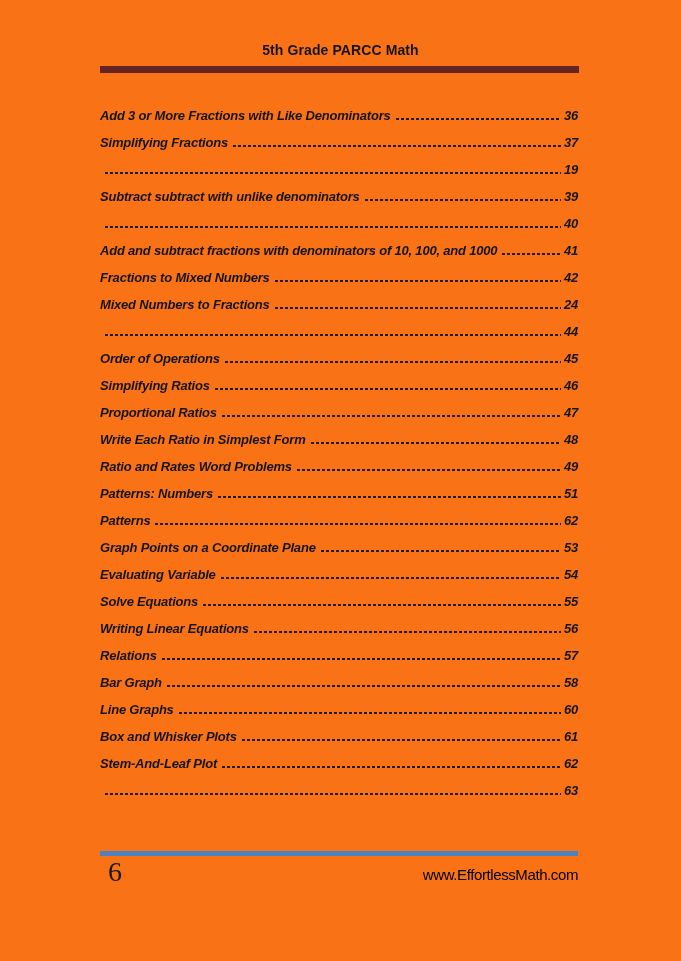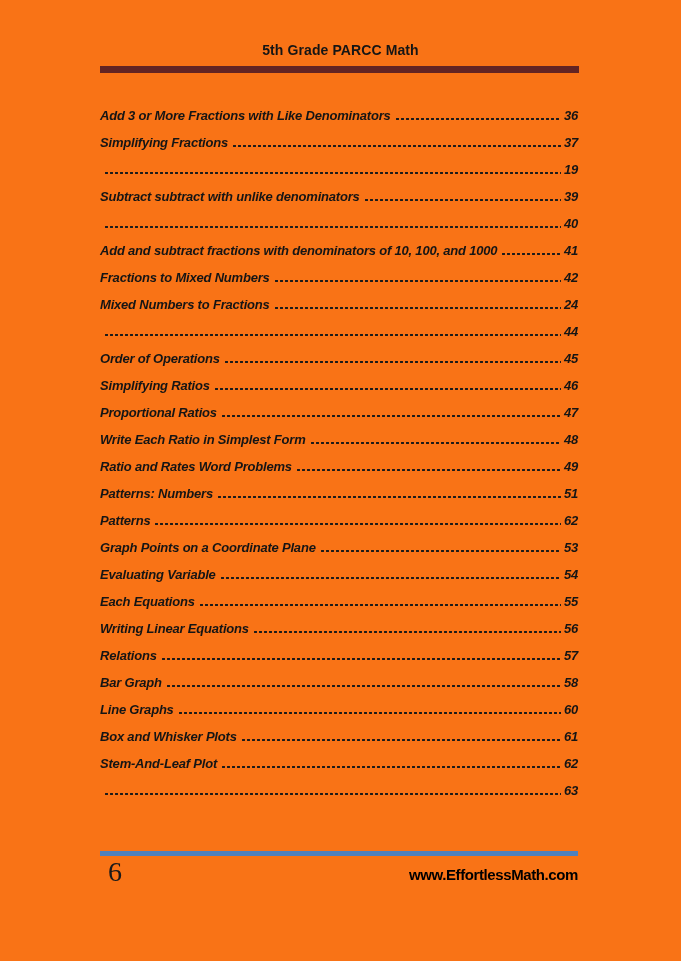--- a/index.html
+++ b/index.html
@@ -58,21 +58,21 @@
     background: #4f81bd;
   }
   .footer-page-num {
     position: absolute; top: 856px; left: 108px;
     font-family: "Liberation Serif", serif;
     font-size: 28px; font-weight: normal;
     color: #1a1a1a;
   }
   .footer-site {
     position: absolute; top: 866px; right: 103px;
-    font-size: 15px; font-weight: bold;
+    font-size: 15px; font-weight: normal;
     letter-spacing: -0.4px;
     color: #000;
   }
 </style>
 </head>
 <body>
 
 <div class="page">
 
   <div class="header-title">5th Grade PARCC Math</div>
@@ -179,21 +179,21 @@
     <span class="toc-page">53</span>
   </div>
 
   <div class="toc-row">
     <span class="toc-label">Evaluating Variable</span>
     <span class="toc-dots"></span>
     <span class="toc-page">54</span>
   </div>
 
   <div class="toc-row">
-    <span class="toc-label">Each Equations</span>
+    <span class="toc-label">Solve Equations</span>
     <span class="toc-dots"></span>
     <span class="toc-page">55</span>
   </div>
 
   <div class="toc-row">
     <span class="toc-label">Writing Linear Equations</span>
     <span class="toc-dots"></span>
     <span class="toc-page">56</span>
   </div>
 

